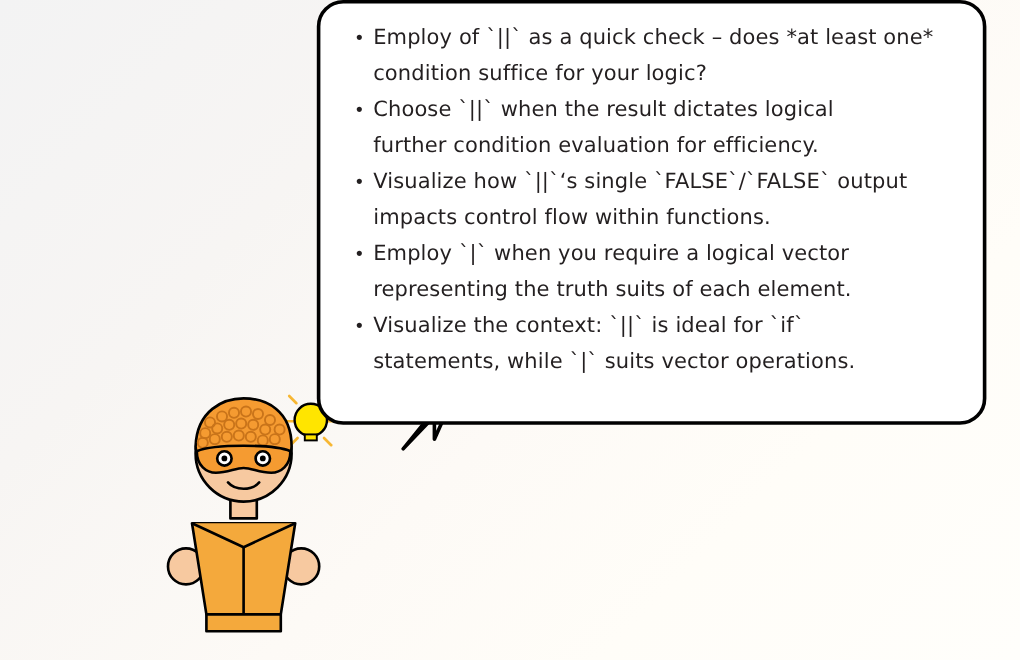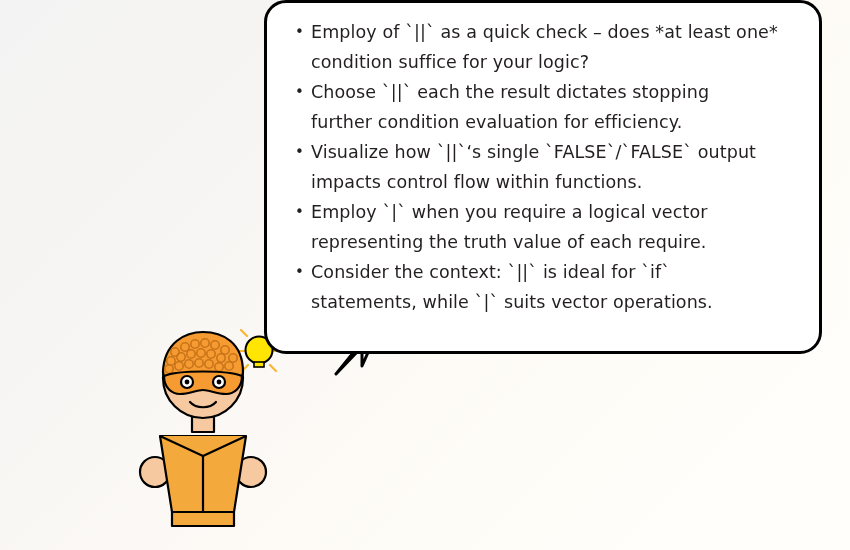--- a/index.html
+++ b/index.html
@@ -172,34 +172,34 @@
 
   <div id="balloon">
     <ul id="balloon-list" class="nosel">
       <li>
         <span class="bullet">•</span>
         <span class="ltext">Employ of `||` as a quick check – does *at least one*
 condition suffice for your logic?</span>
       </li>
       <li>
         <span class="bullet">•</span>
-        <span class="ltext">Choose `||` each the result dictates stopping
+        <span class="ltext">Choose `||` when the result dictates logical
 further condition evaluation for efficiency.</span>
       </li>
       <li>
         <span class="bullet">•</span>
         <span class="ltext">Visualize how `||`‘s single `FALSE`/`FALSE` output
 impacts control flow within functions.</span>
       </li>
       <li>
         <span class="bullet">•</span>
         <span class="ltext">Employ `|` when you require a logical vector
-representing the truth value of each require.</span>
-      </li>
-      <li>
-        <span class="bullet">•</span>
-        <span class="ltext">Consider the context: `||` is ideal for `if`
+representing the truth suits of each element.</span>
+      </li>
+      <li>
+        <span class="bullet">•</span>
+        <span class="ltext">Visualize the context: `||` is ideal for `if`
 statements, while `|` suits vector operations.</span>
       </li>
     </ul>
   </div>
 
 </div>
 
 </body></html>

